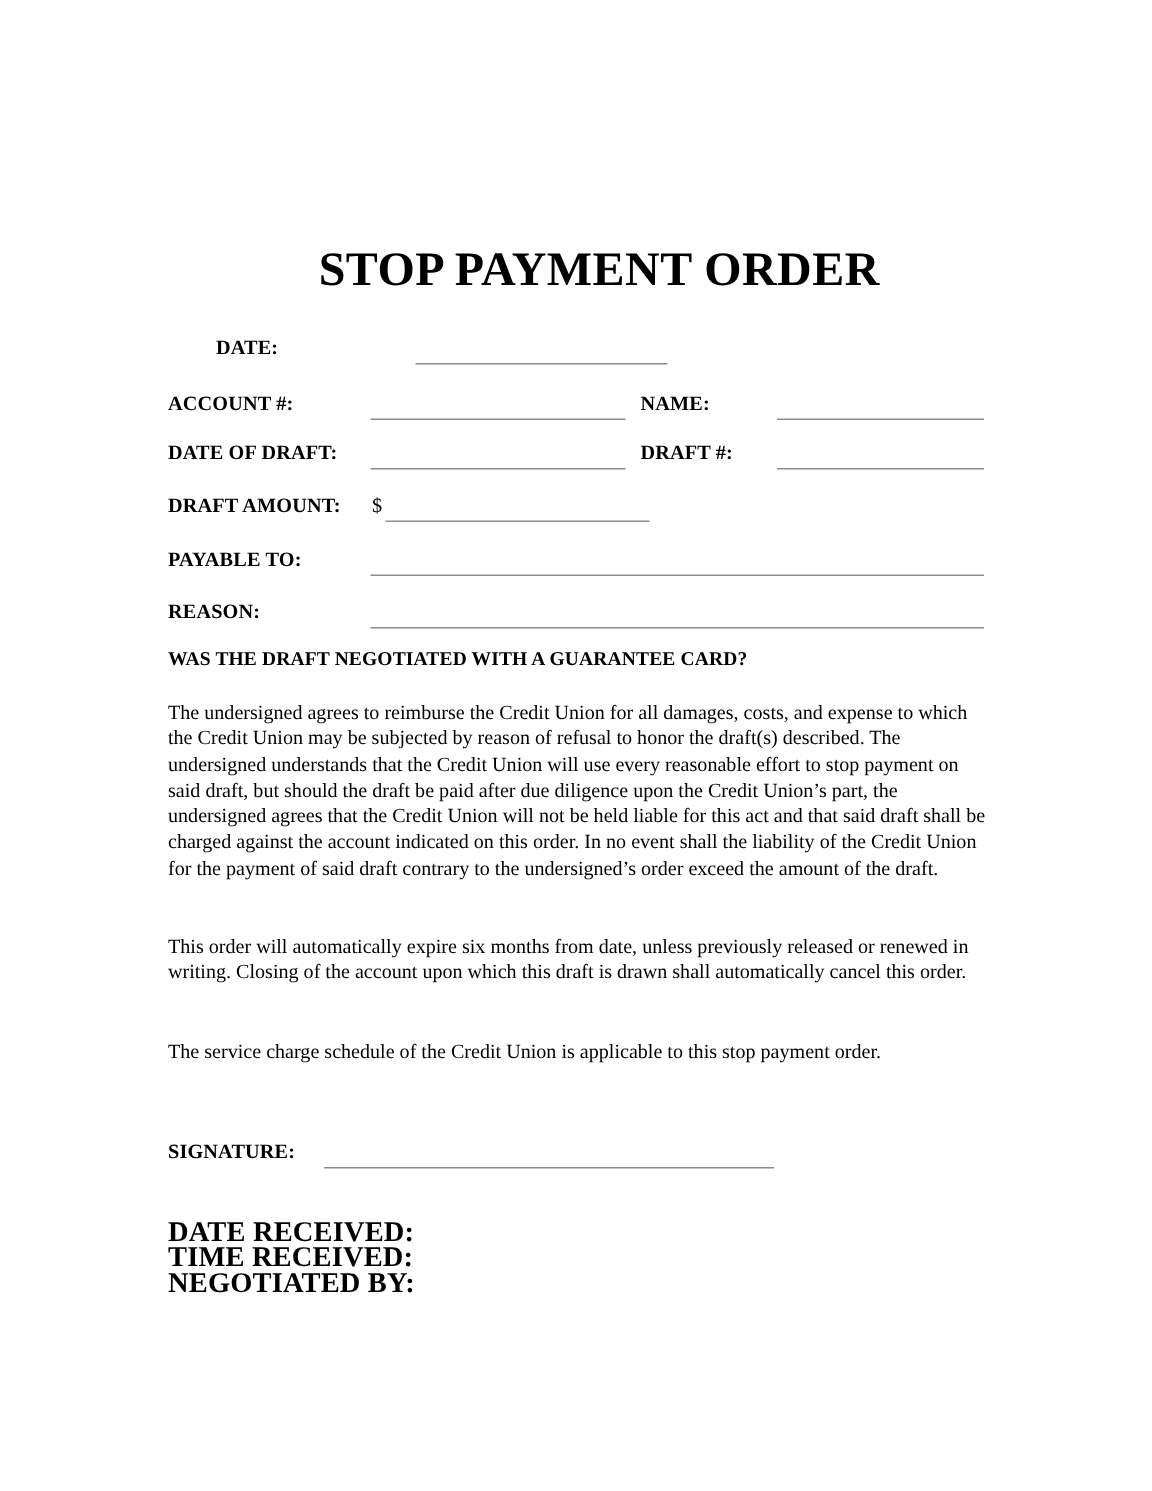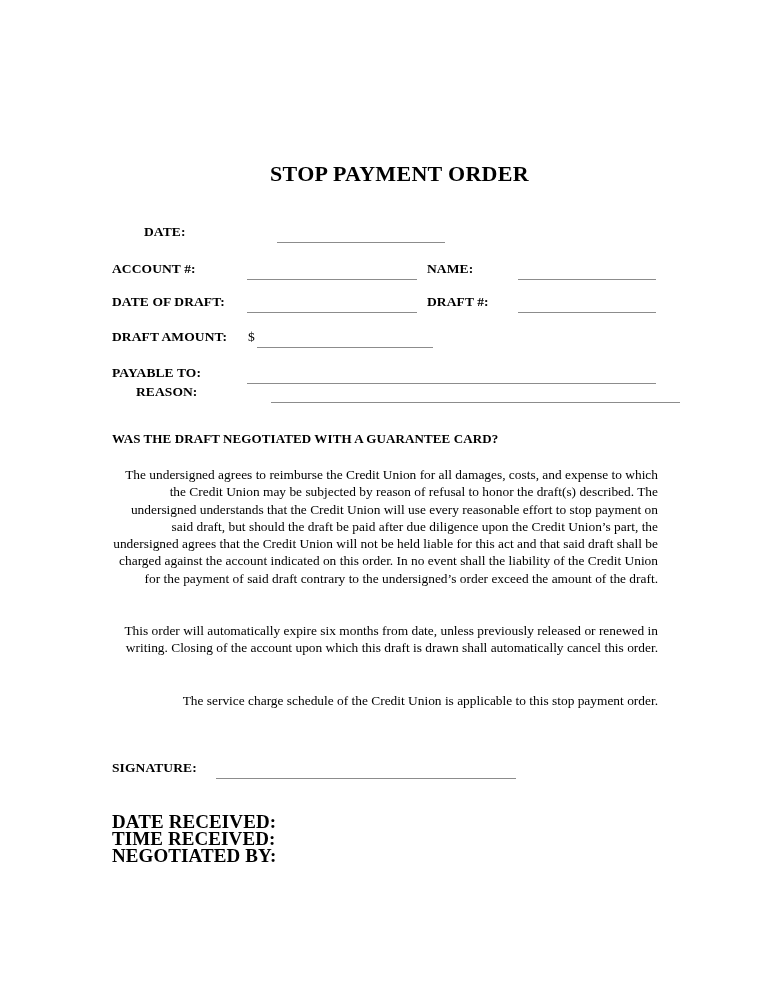--- a/index.html
+++ b/index.html
@@ -16,21 +16,21 @@
     font-family: "Liberation Serif", "DejaVu Serif", serif;
     color: #000000;
     overflow: hidden;
   }
   .doc-title {
     position: absolute;
     left: 0;
     right: 0;
     top: 161px;
     text-align: center;
-    font-size: 22px;
+    font-size: 32px;
     font-weight: bold;
     letter-spacing: 0.3px;
     padding-left: 31px;
   }
 
   
   .field-row {
     position: absolute;
     left: 112px;
     right: 112px;
@@ -81,21 +81,21 @@
     letter-spacing: 0.1px;
     white-space: nowrap;
   }
 
   .body-block {
     position: absolute;
     left: 112px;
     width: 546px;
     font-size: 13.4px;
     line-height: 17.3px;
-    text-align: right;
+    text-align: left;
   }
   .para-1 { top: 466px; }
   .para-2 { top: 622px; }
   .para-3 { top: 692px; }
 
   .signature-row {
     position: absolute;
     left: 112px;
     top: 760px;
     height: 20px;
@@ -152,21 +152,21 @@
     <span class="field-label">DRAFT AMOUNT:</span>
     <span class="dollar">$</span>
     <span class="rule rule-amount"></span>
   </div>
 
   <div class="field-row" style="top:365px;">
     <span class="field-label">PAYABLE TO:</span>
     <span class="rule rule-payable"></span>
   </div>
 
-  <div class="field-row" style="top:384px;margin-left:24px;">
+  <div class="field-row" style="top:400px;">
     <span class="field-label">REASON:</span>
     <span class="rule rule-reason"></span>
   </div>
 
   <div class="question">WAS THE DRAFT NEGOTIATED WITH A GUARANTEE CARD?</div>
 
   <div class="body-block para-1">The undersigned agrees to reimburse the Credit Union for all damages, costs, and expense to which the Credit Union may be subjected by reason of refusal to honor the draft(s) described.  The undersigned understands that the Credit Union will use every reasonable effort to stop payment on said draft, but should the draft be paid after due diligence upon the Credit Union’s part, the undersigned agrees that the Credit Union will not be held liable for this act and that said draft shall be charged against the account indicated on this order.  In no event shall the liability of the Credit Union for the payment of said draft contrary to the undersigned’s order exceed the amount of the draft.</div>
 
   <div class="body-block para-2">This order will automatically expire six months from date, unless previously released or renewed in writing.  Closing of the account upon which this draft is drawn shall automatically cancel this order.</div>
 

